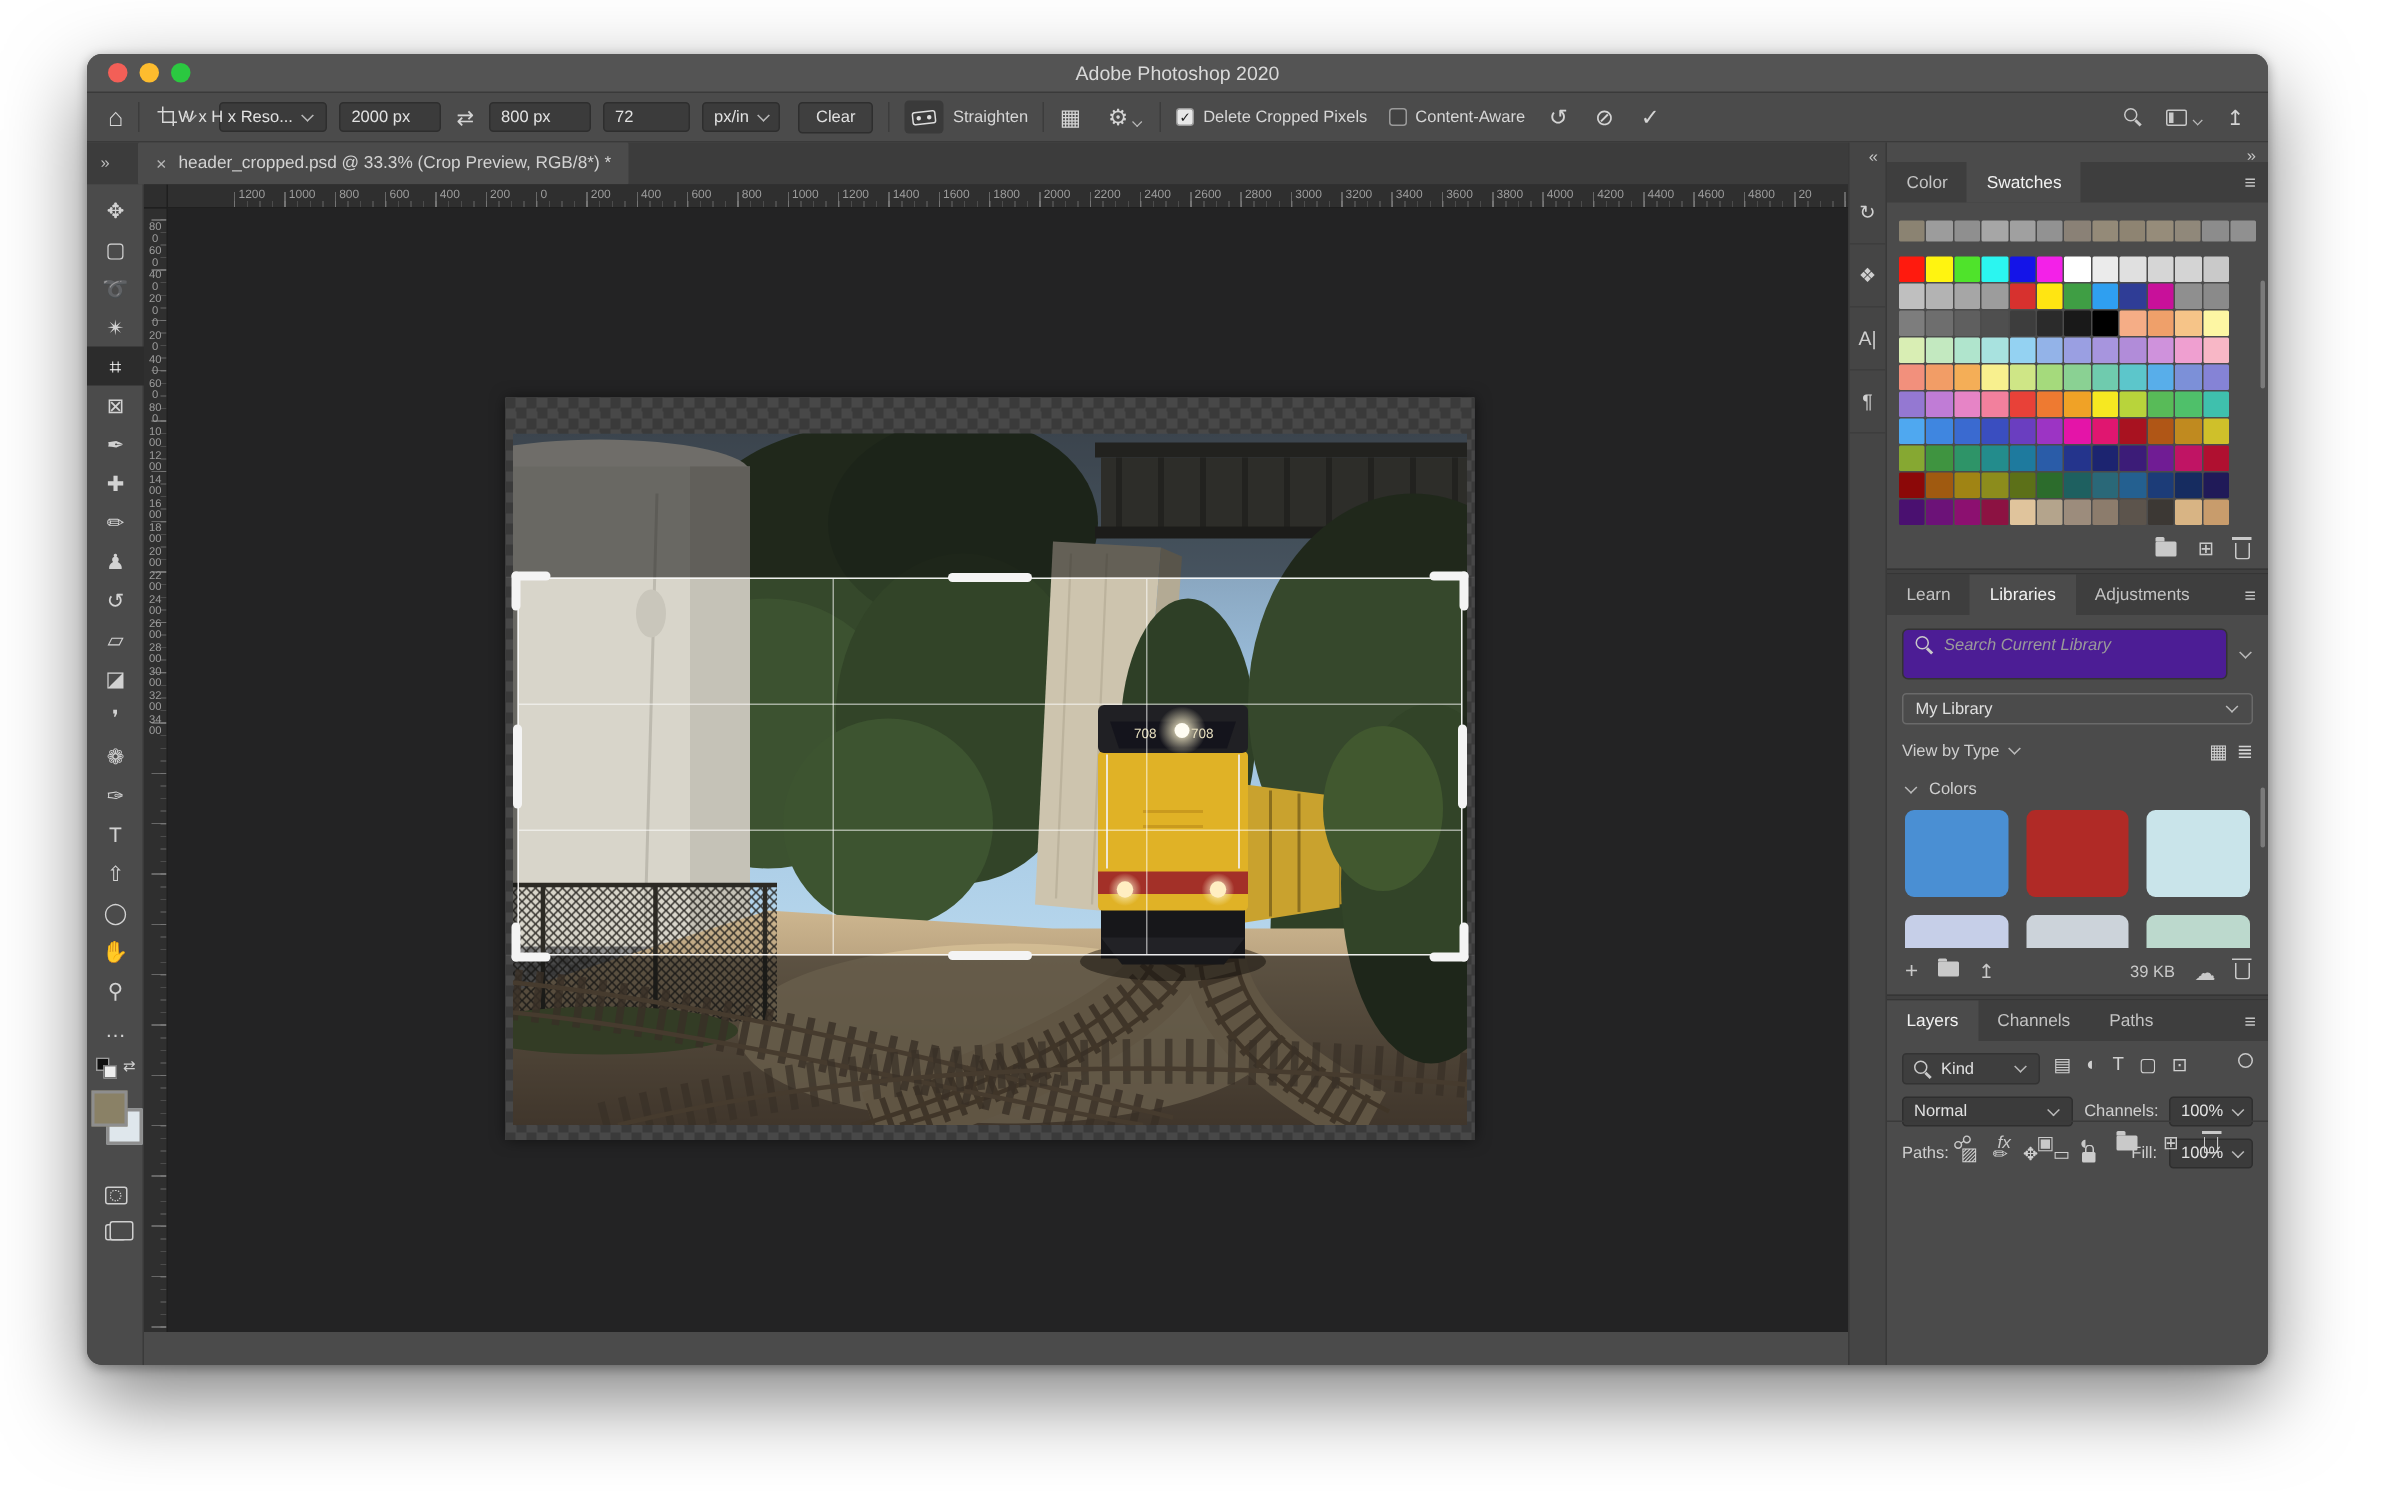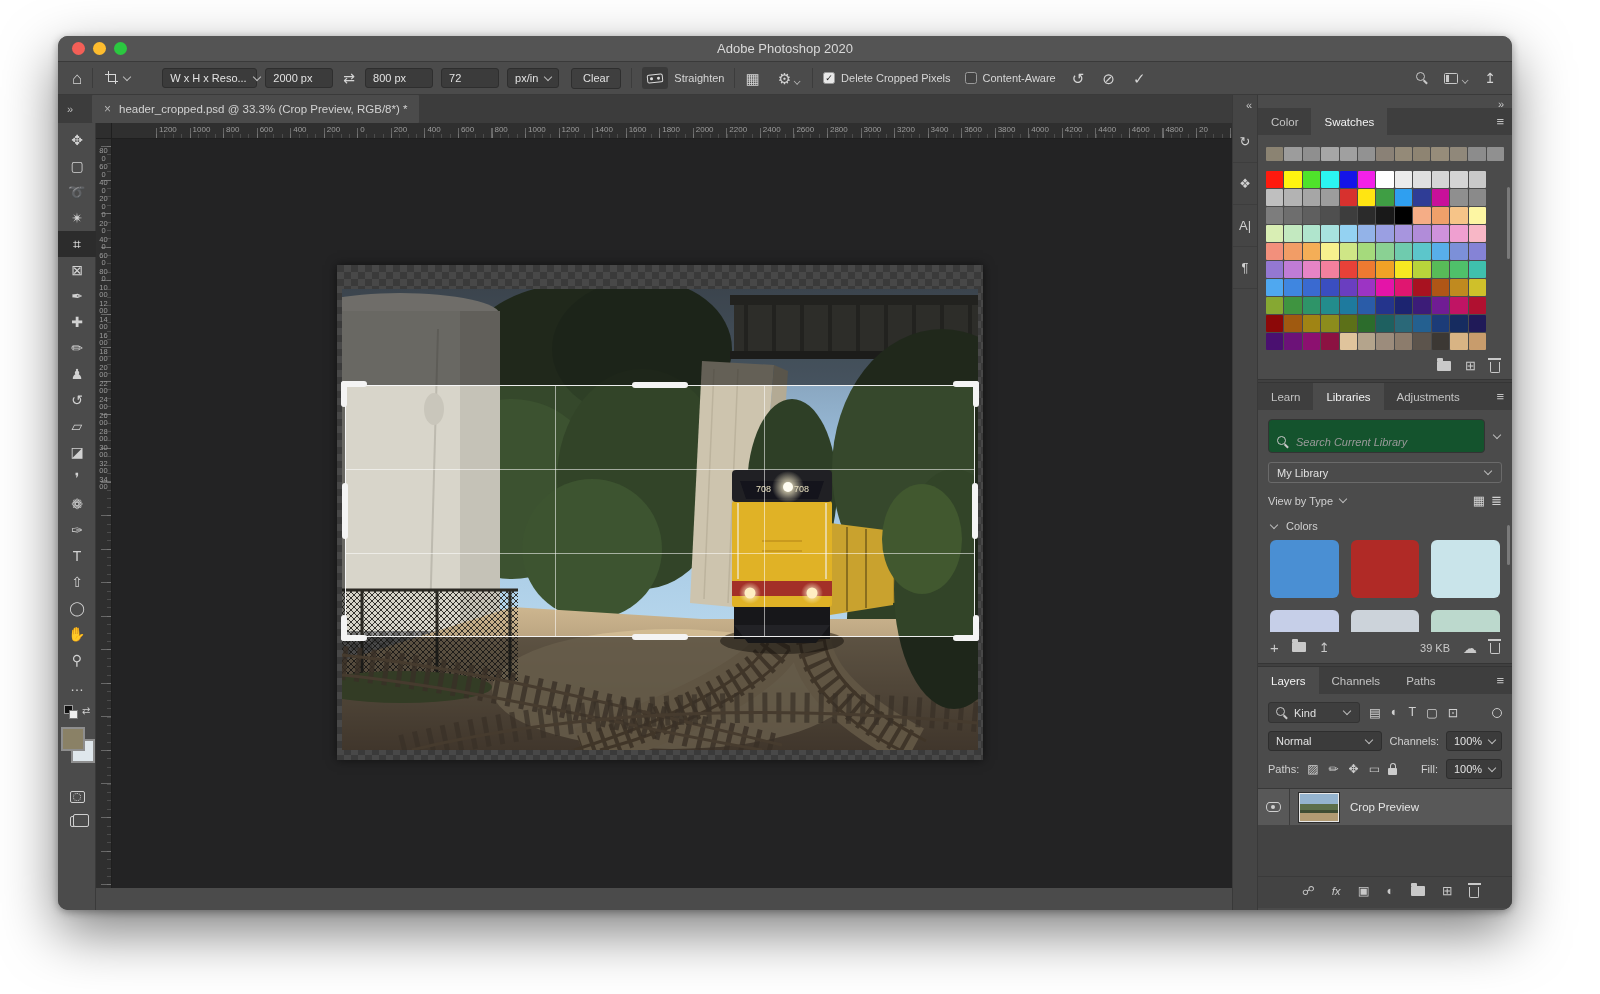--- a/index.html
+++ b/index.html
@@ -118,35 +118,35 @@
   .sw-grid .sw{height:17px;}
   .pfoot{display:flex;align-items:center;justify-content:flex-end;gap:14px;padding:8px 12px 6px;}
   .pfoot .ficon{color:#c9c9c9;font-size:13px;display:inline-flex;align-items:center;}
   .folder-ic{width:14px;height:10px;background:#c9c9c9;border-radius:1px;position:relative;display:inline-block;}
   .folder-ic::before{content:'';position:absolute;top:-2.5px;left:0;width:6px;height:2.5px;background:#c9c9c9;border-radius:1px 1px 0 0;}
   .trash-ic{width:10px;height:11px;border:1.2px solid #c9c9c9;border-top:none;border-radius:0 0 2px 2px;position:relative;display:inline-block;margin-top:3px;}
   .trash-ic::before{content:'';position:absolute;top:-3.5px;left:-2.8px;width:13px;height:1.6px;background:#c9c9c9;}
   .sb{position:absolute;width:3px;background:#7a7a7a;border-radius:2px;right:2px;}
   
   .searchrow{margin:9px 10px 0;display:flex;align-items:center;gap:8px;}
-  .searchfield{flex:1;background:#14532d;border:1px solid #333;border-radius:4px;height:22px;display:flex;align-items:flex-start;gap:7px;padding:16px 8px;}
+  .searchfield{flex:1;background:#4c1d95;border:1px solid #333;border-radius:4px;height:22px;display:flex;align-items:flex-end;gap:7px;padding:16px 8px;}
   .searchfield .ph{color:#9a9a9a;font-style:italic;font-size:11px;}
   .selectrow{margin:9px 10px 0;}
   .selectfield{border:1px solid #6a6a6a;border-radius:3px;height:21px;display:flex;align-items:center;justify-content:space-between;padding:0 8px;color:#e0e0e0;}
   .viewrow{margin:10px 10px 0;display:flex;align-items:center;color:#cfcfcf;gap:6px;}
   .viewrow .spacer{flex:1;}
   .viewic{color:#d2d2d2;font-size:13px;}
   .colhdr{margin:12px 12px 0;display:flex;align-items:center;gap:7px;color:#cfcfcf;}
   .chips{margin:8px 12px 0;display:grid;grid-template-columns:repeat(3,1fr);gap:12px;max-height:92px;overflow:hidden;}
   .chip{height:58px;border-radius:6px;}
   .libfoot{display:flex;align-items:center;gap:13px;padding:7px 12px;}
   .libfoot .grow{flex:1;}
   .kb{color:#c9c9c9;font-size:11px;}
   
-  .filterrow{margin:8px 10px 0;display:flex;align-items:center;gap:9px;}
+  .filterrow{margin:8px 10px 0;display:flex;align-items:flex-start;gap:9px;}
   .kindfield{background:#3e3e3e;border:1px solid #333;border-radius:3px;height:21px;display:flex;align-items:center;gap:6px;padding:0 7px;width:92px;color:#e0e0e0;}
   .kindfield .grow{flex:1;}
   .fic{color:#d0d0d0;font-size:12.5px;}
   .toggle-dot{width:10px;height:10px;border-radius:50%;border:1.3px solid #c9c9c9;margin-left:auto;}
   .blendrow{margin:8px 10px 0;display:flex;align-items:center;gap:7px;color:#cfcfcf;}
   .blendfield{width:118px;}
   .valfield{width:56px;}
   .lockrow{margin:8px 10px 0;display:flex;align-items:center;gap:8px;color:#cfcfcf;}
   .lockrow .lic{font-size:12px;color:#d0d0d0;}
   .lock-ic{width:9px;height:7px;background:#ccc;border-radius:1px;position:relative;display:inline-block;margin-top:5px;}
@@ -175,21 +175,21 @@
       <span class="light l-grn"></span>
     </div>
     <span class="title">Adobe Photoshop 2020</span>
   </div>
 
   <div class="optbar">
     <span class="ic" style="margin-left:14px;font-size:17px;">⌂</span>
     <span class="sep"></span>
     <span class="crop-ic" style="margin-left:2px;"></span>
     <span class="chev" style="margin-left:4px;"></span>
-    <div class="field dd" style="margin-left:30px;width:95px;">
+    <div class="field dd" style="margin-left:14px;width:72px;justify-content:flex-end;">
       <span>W x H x Reso...</span>
         <span class="chev"></span>
     </div>
     <div class="field" style="margin-left:8px;width:68px;">
       <span>2000 px</span>
     </div>
     <span class="ic" style="margin:0 10px;font-size:14px;">⇄</span>
     <div class="field" style="width:68px;">
       <span>800 px</span>
     </div>
@@ -776,29 +776,20 @@
             <span class="lic"><span>▭</span></span>
           </span>
         <span class="lock-ic"></span>
         <span style="flex:1;"></span>
         <span>Fill:</span>
         <div class="field dd valfield">
           <span>100%</span>
           <span class="chev"></span>
         </div>
       </div>
-      <div class="layerlist">
-        <div class="layerrow">
-          <span class="eyebox">
-              <span class="eye-ic"></span>
-            </span>
-          <span class="thumb"></span>
-          <span class="layername">Crop Preview</span>
-        </div>
-      </div>
       <div class="layersfoot">
         <span class="lfic">☍</span>
         <span class="lfic fx">fx</span>
         <span class="lfic">▣</span>
         <span class="lfic">◐</span>
         <span class="lfic">
             <span class="folder-ic"></span>
           </span>
         <span class="lfic">⊞</span>
         <span class="lfic">

